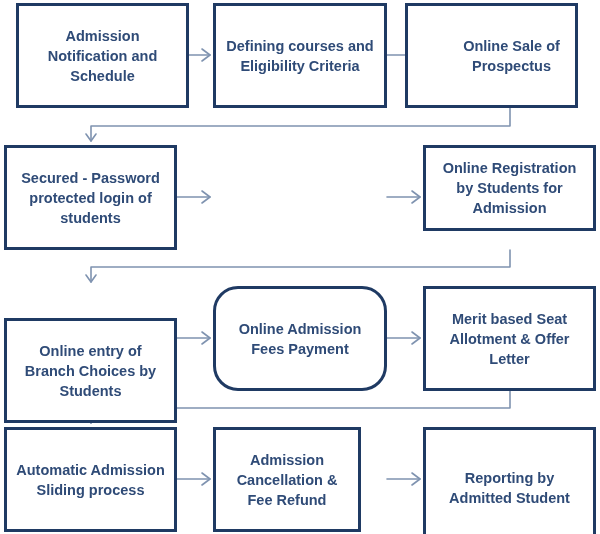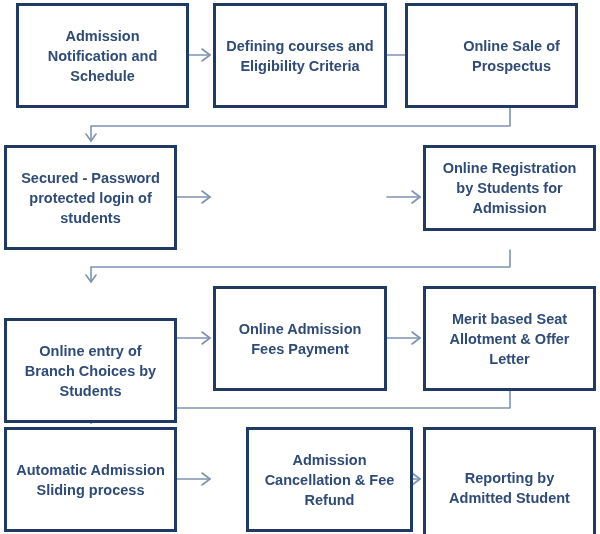--- a/index.html
+++ b/index.html
@@ -96,30 +96,30 @@
   <div class="box" style="left:4px;top:145px;width:173px;height:105px;">
     <span>Secured - Password protected login of students</span>
   </div>
   <div class="box" style="left:423px;top:145px;width:173px;height:86px;">
     <span>Online Registration by Students for Admission</span>
   </div>
 
   <div class="box" style="left:4px;top:286px;width:173px;height:105px;margin-top:32px;">
     <span>Online entry of Branch Choices by Students</span>
   </div>
-  <div class="box" style="left:213px;top:286px;width:174px;height:105px;">
+  <div class="box" style="left:213px;top:286px;width:174px;height:105px;border-radius:25px;">
     <span>Online Admission Fees Payment</span>
   </div>
   <div class="box" style="left:423px;top:286px;width:173px;height:105px;">
     <span>Merit based Seat Allotment &amp; Offer Letter</span>
   </div>
 
   <div class="box" style="left:4px;top:427px;width:173px;height:105px;">
     <span>Automatic Admission Sliding process</span>
   </div>
-  <div class="box" style="left:213px;top:427px;width:167px;height:105px;margin-left:33px;">
+  <div class="box" style="left:213px;top:427px;width:148px;height:105px;">
     <span>Admission Cancellation &amp; Fee Refund</span>
   </div>
   <div class="box" style="left:423px;top:427px;width:173px;height:121px;">
     <span>Reporting by Admitted Student</span>
   </div>
 
 </div>
 
 </body></html>

